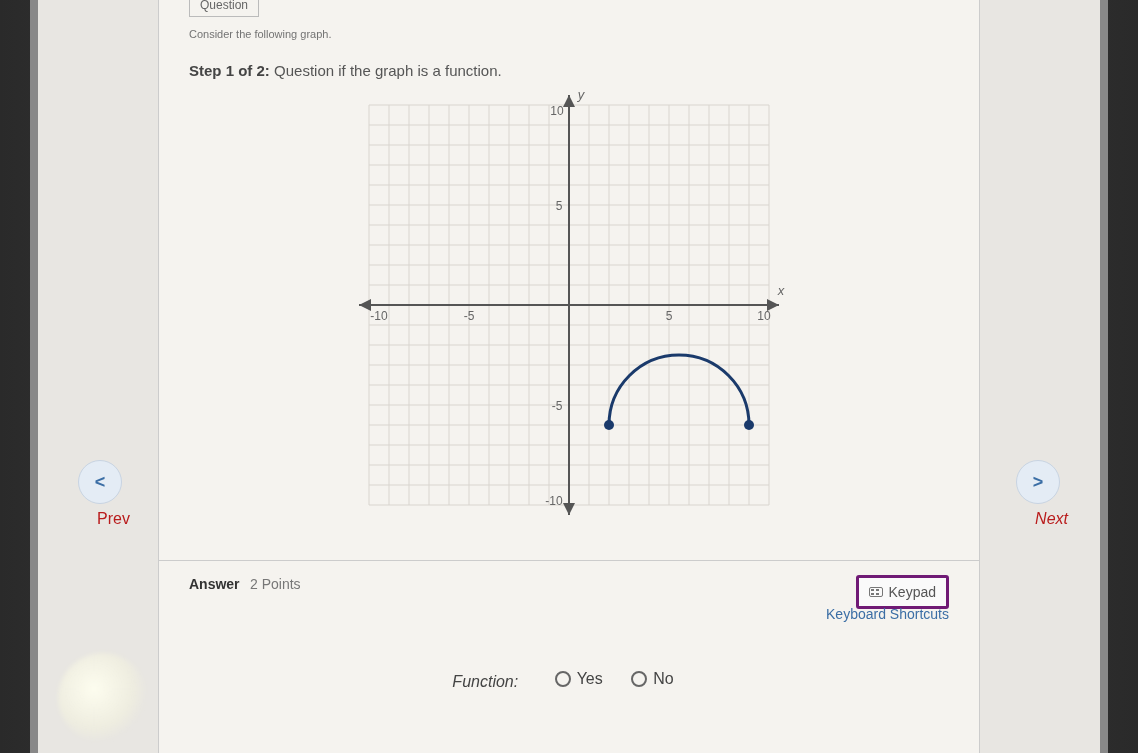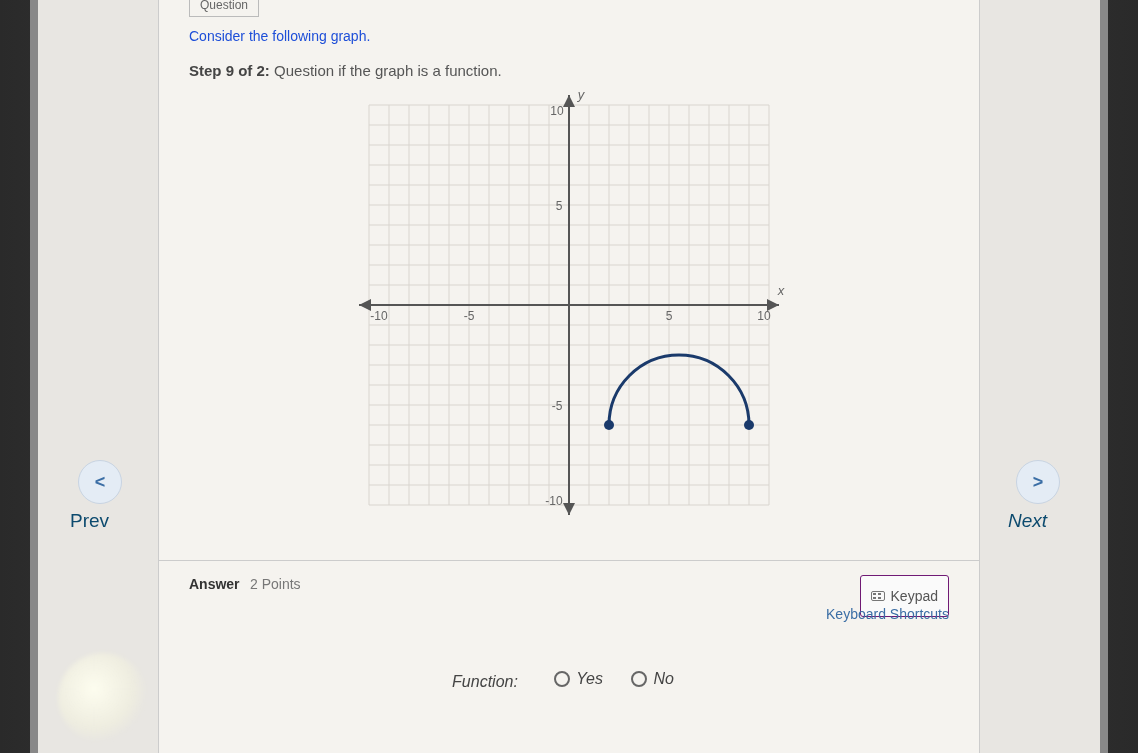--- a/index.html
+++ b/index.html
@@ -45,22 +45,22 @@
     border-top: none;
     padding: 4px 10px;
     font-size: 12px;
     color: #666;
     background: #f5f3ef;
   }
   .prompt {
     position: absolute;
     top: 28px;
     left: 30px;
-    font-size: 14px;
-    color: #1d4ed8;
+    font-size: 11px;
+    color: #737373;
   }
   .step-line {
     position: absolute;
     top: 62px;
     left: 30px;
     font-size: 15px;
     color: #555;
   }
   .step-line b { font-weight: 700; color: #444; }
   .graph-wrap {
@@ -85,23 +85,23 @@
     font-weight: 700;
     display: inline;
   }
   .answer-points {
     font-size: 14px;
     color: #777;
     margin-left: 6px;
   }
   .keypad-btn {
     float: right;
-    border: 1px solid #701a75;
+    border: 3px solid #701a75;
     background: #fafafa;
-    padding: 12px 10px;
+    padding: 6px 10px;
     font-size: 14px;
     color: #555;
     border-radius: 3px;
     display: flex;
     align-items: center;
     gap: 6px;
     cursor: pointer;
   }
   .kb-shortcuts {
     position: absolute;
@@ -119,21 +119,20 @@
     text-align: center;
     font-size: 16px;
     color: #444;
   }
   .function-row .lbl { margin-right: 20px; font-style: italic; }
   .radio {
     display: inline-flex;
     align-items: center;
     margin: 0 12px;
     cursor: pointer;
-    font-style: italic;
   }
   .radio-circle {
     width: 16px;
     height: 16px;
     border: 2px solid #666;
     border-radius: 50%;
     margin-right: 6px;
   }
   .nav-btn {
     position: absolute;
@@ -147,24 +146,24 @@
     justify-content: center;
     font-size: 18px;
     color: #3b6ea5;
     cursor: pointer;
     font-weight: 700;
   }
   .nav-prev { left: 40px; top: 460px; }
   .nav-next { right: 40px; top: 460px; }
   .nav-label {
     position: absolute;
-    font-size: 19px;
-    color: #0c4a6e;
+    font-size: 16px;
+    color: #b91c1c;
     width: 60px;
-    text-align: left;
+    text-align: right;
   }
   .nav-label.prev { left: 32px; top: 510px; }
   .nav-label.next { right: 32px; top: 510px; font-style: italic; }
   .glare {
     position: absolute;
     left: 20px;
     bottom: 10px;
     width: 90px;
     height: 90px;
     border-radius: 50%;
@@ -202,21 +201,21 @@
     </div>
     <div class="nav-label next">Next</div>
 
     <div class="content-area">
 
       <div class="question-tab">Question</div>
 
       <div class="prompt">Consider the following graph.</div>
 
       <div class="step-line">
-        <b>Step 9 of 2:</b>
+        <b>Step 1 of 2:</b>
         <span>Question if the graph is a function.</span>
       </div>
 
       <div class="graph-wrap">
         <svg viewBox="0 0 440 440" width="440" height="440">
 
           <g stroke="#d9d5cf" stroke-width="1">
             <line x1="20" y1="20" x2="20" y2="420"></line>
               <line x1="40" y1="20" x2="40" y2="420"></line>
             <line x1="60" y1="20" x2="60" y2="420"></line>

